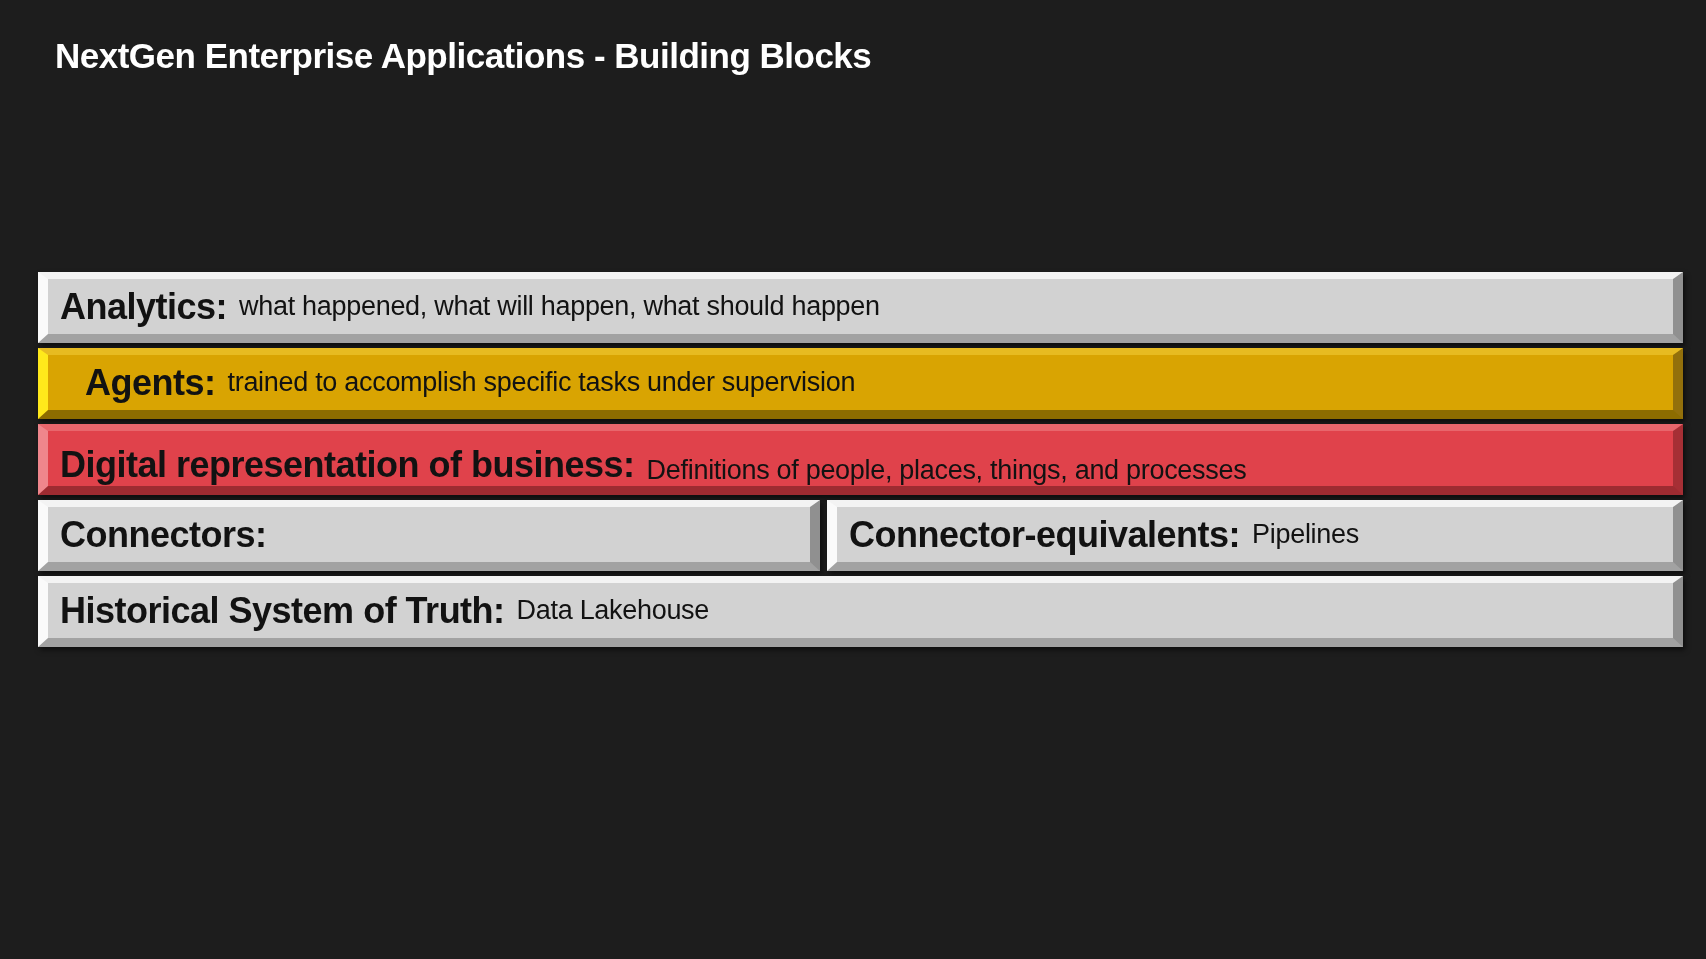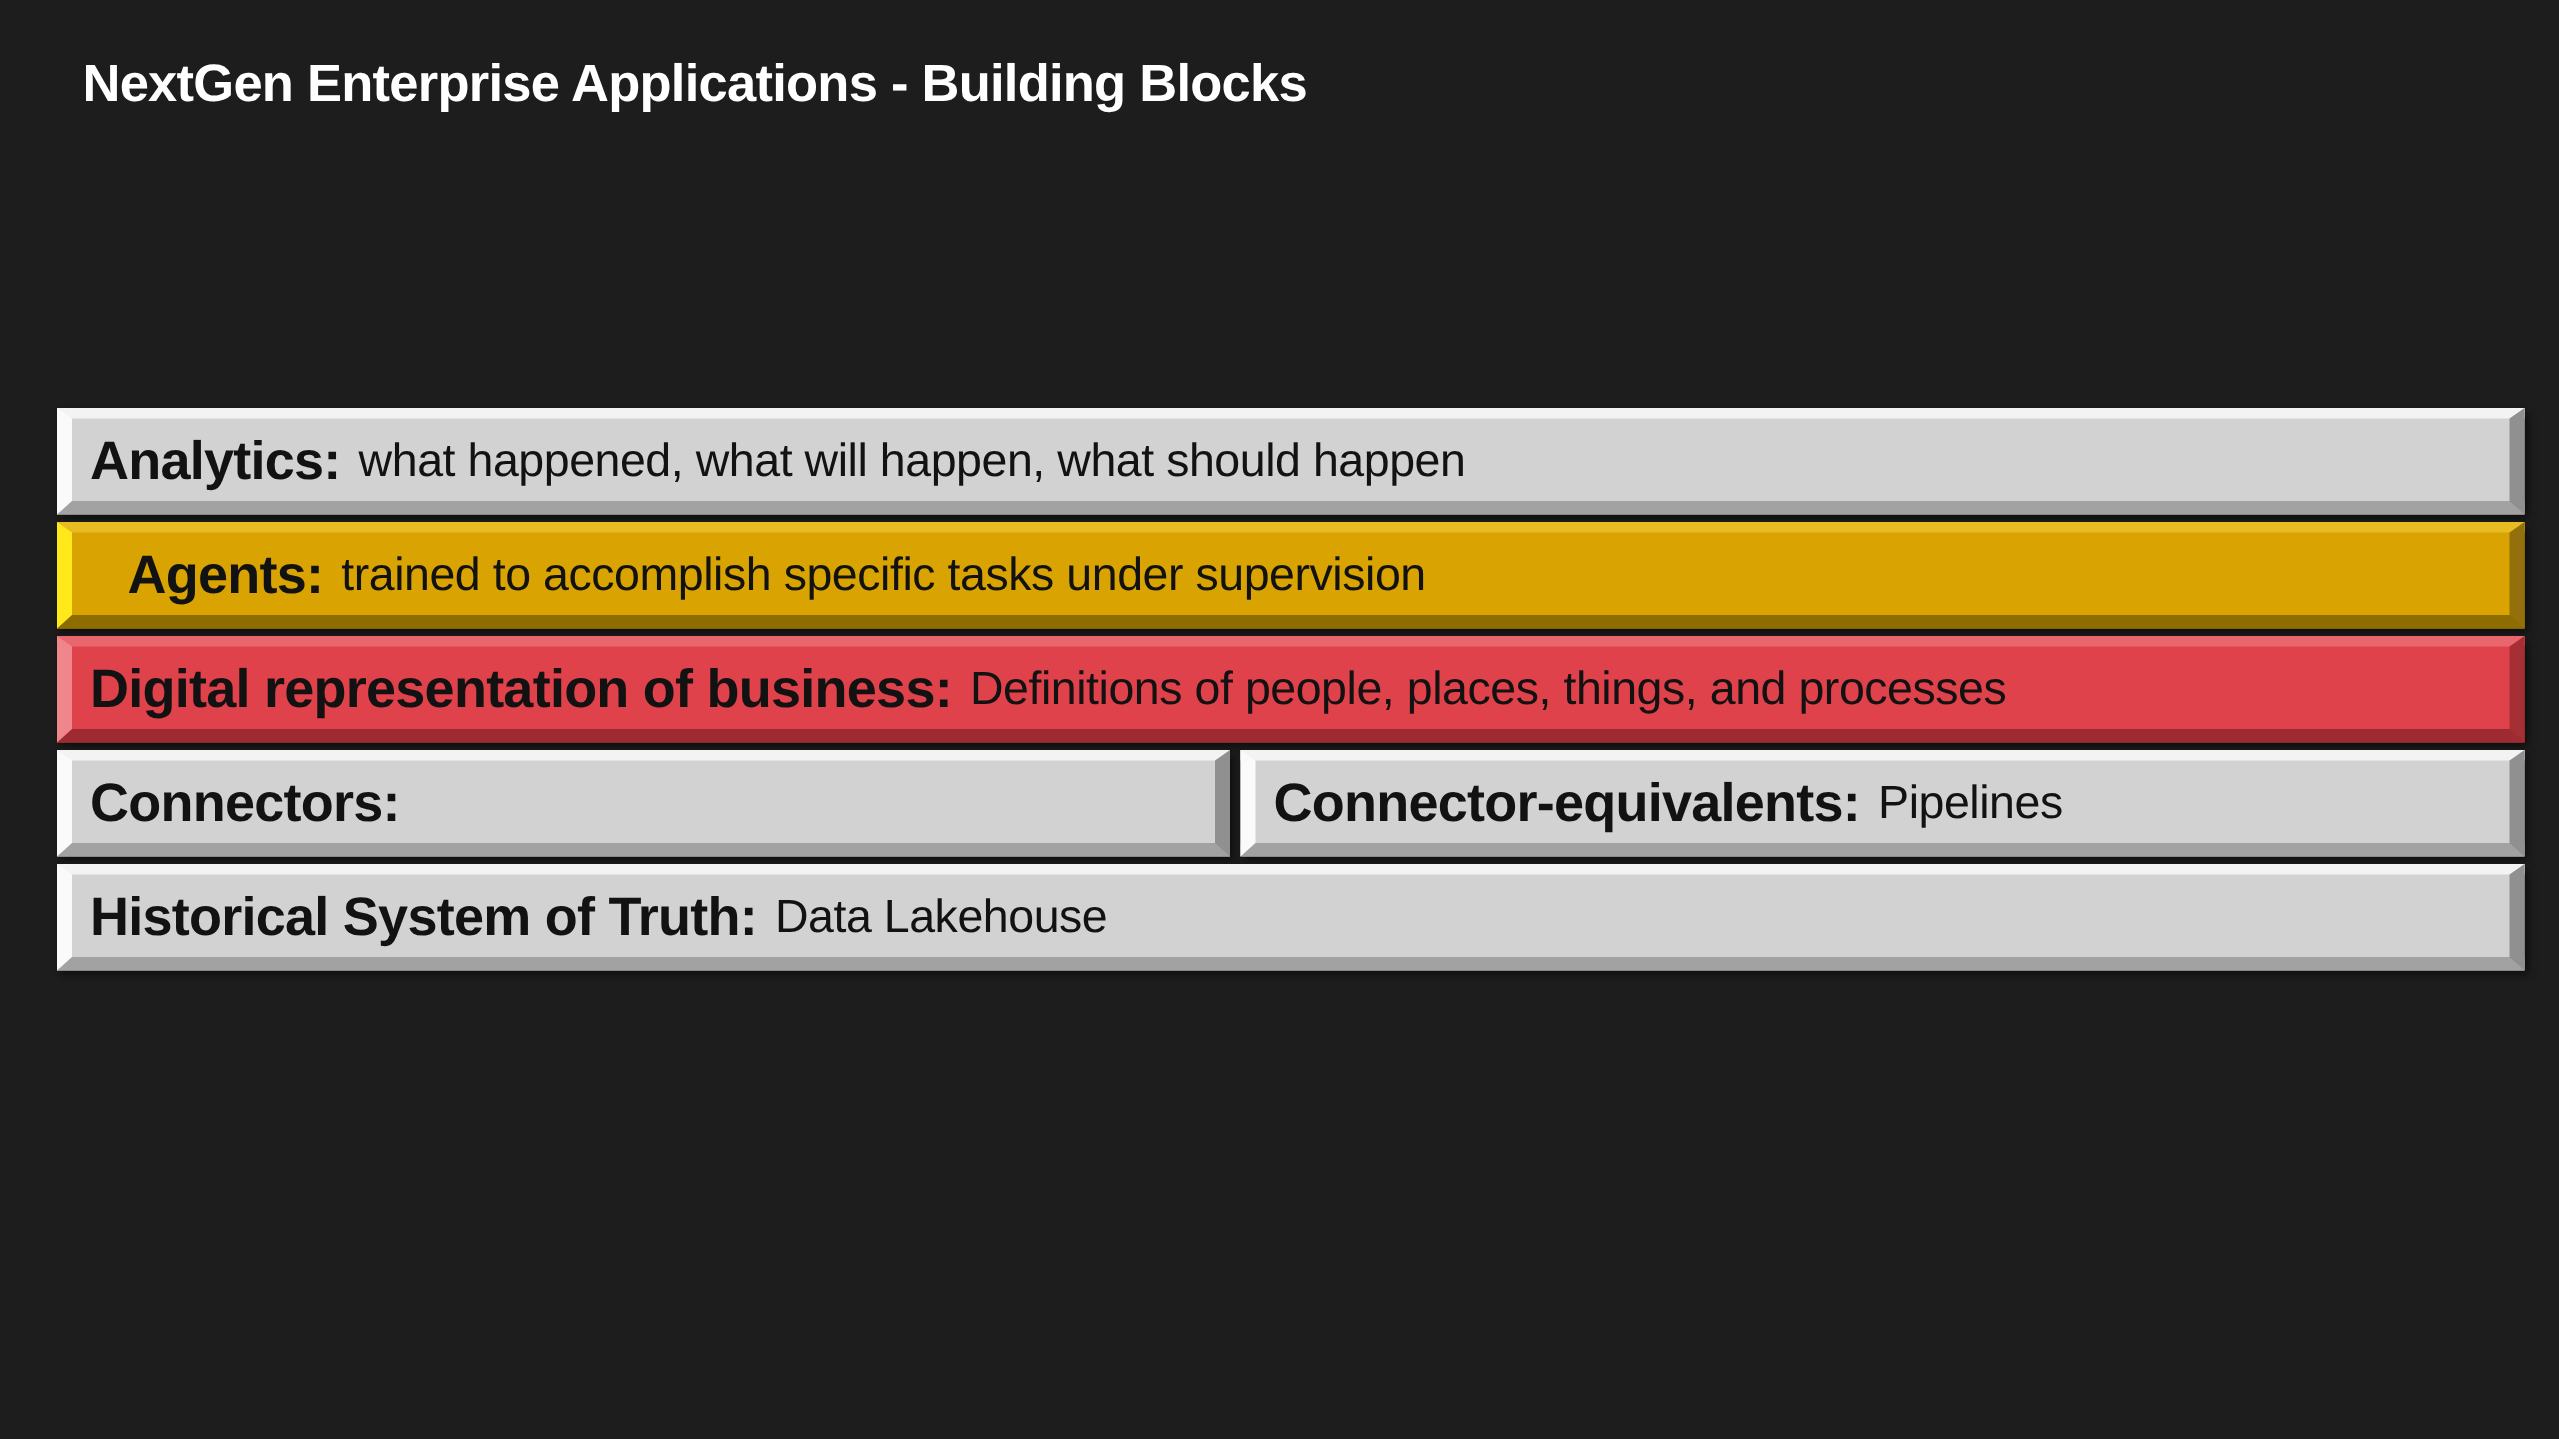--- a/index.html
+++ b/index.html
@@ -52,29 +52,29 @@
     white-space: nowrap;
     overflow: hidden;
     color: #121212;
     box-shadow: 2px 3px 5px rgba(0,0,0,0.55);
   }
   .bar.full { width: 100%; }
   .bar.half-left { width: 782px; flex: none; }
   .bar.half-right { flex: 1; text-align: center; }
   .bar.gray  { background: #d2d2d2; border-color: #f3f3f3 #909090 #a2a2a2 #fafafa; }
   .bar.amber { background: #d9a402; border-color: #e7bb21 #93700b #8d6c00 #ffe91b; padding-left: 37px; }
-  .bar.red   { background: #e0424b; border-color: #e8666c #a62f35 #9e2b31 #ef868c; }
+  .bar.red   { background: #e0424b; border-color: #e8666c #a62f35 #9e2b31 #ef868c; align-items: flex-end; }
   .label {
     font-weight: 700;
     font-size: 36px;
     margin-right: 12px;
     letter-spacing: -0.5px;
   }
   .desc {
-    font-size: 31px;
+    font-size: 27px;
     letter-spacing: -0.3px;
   }
 </style>
 </head>
 <body>
 
 <div class="slide">
 
   <h1 class="title">NextGen Enterprise Applications - Building Blocks</h1>
 

